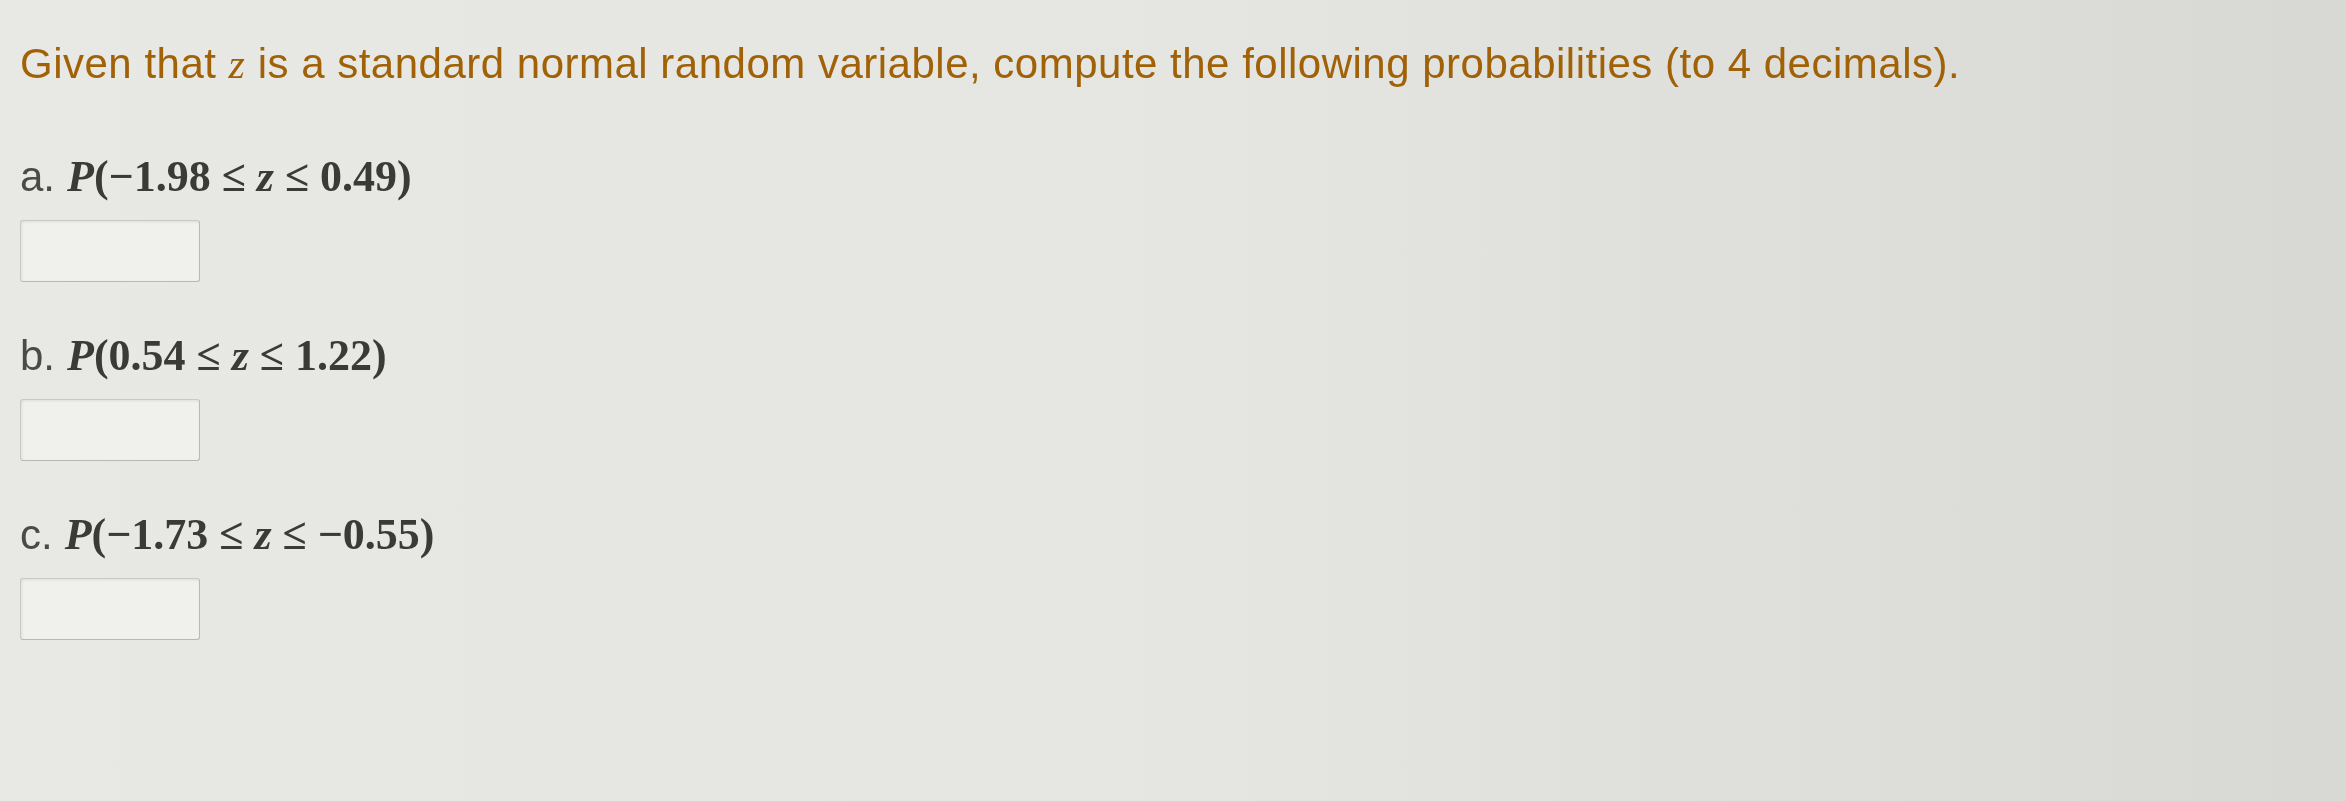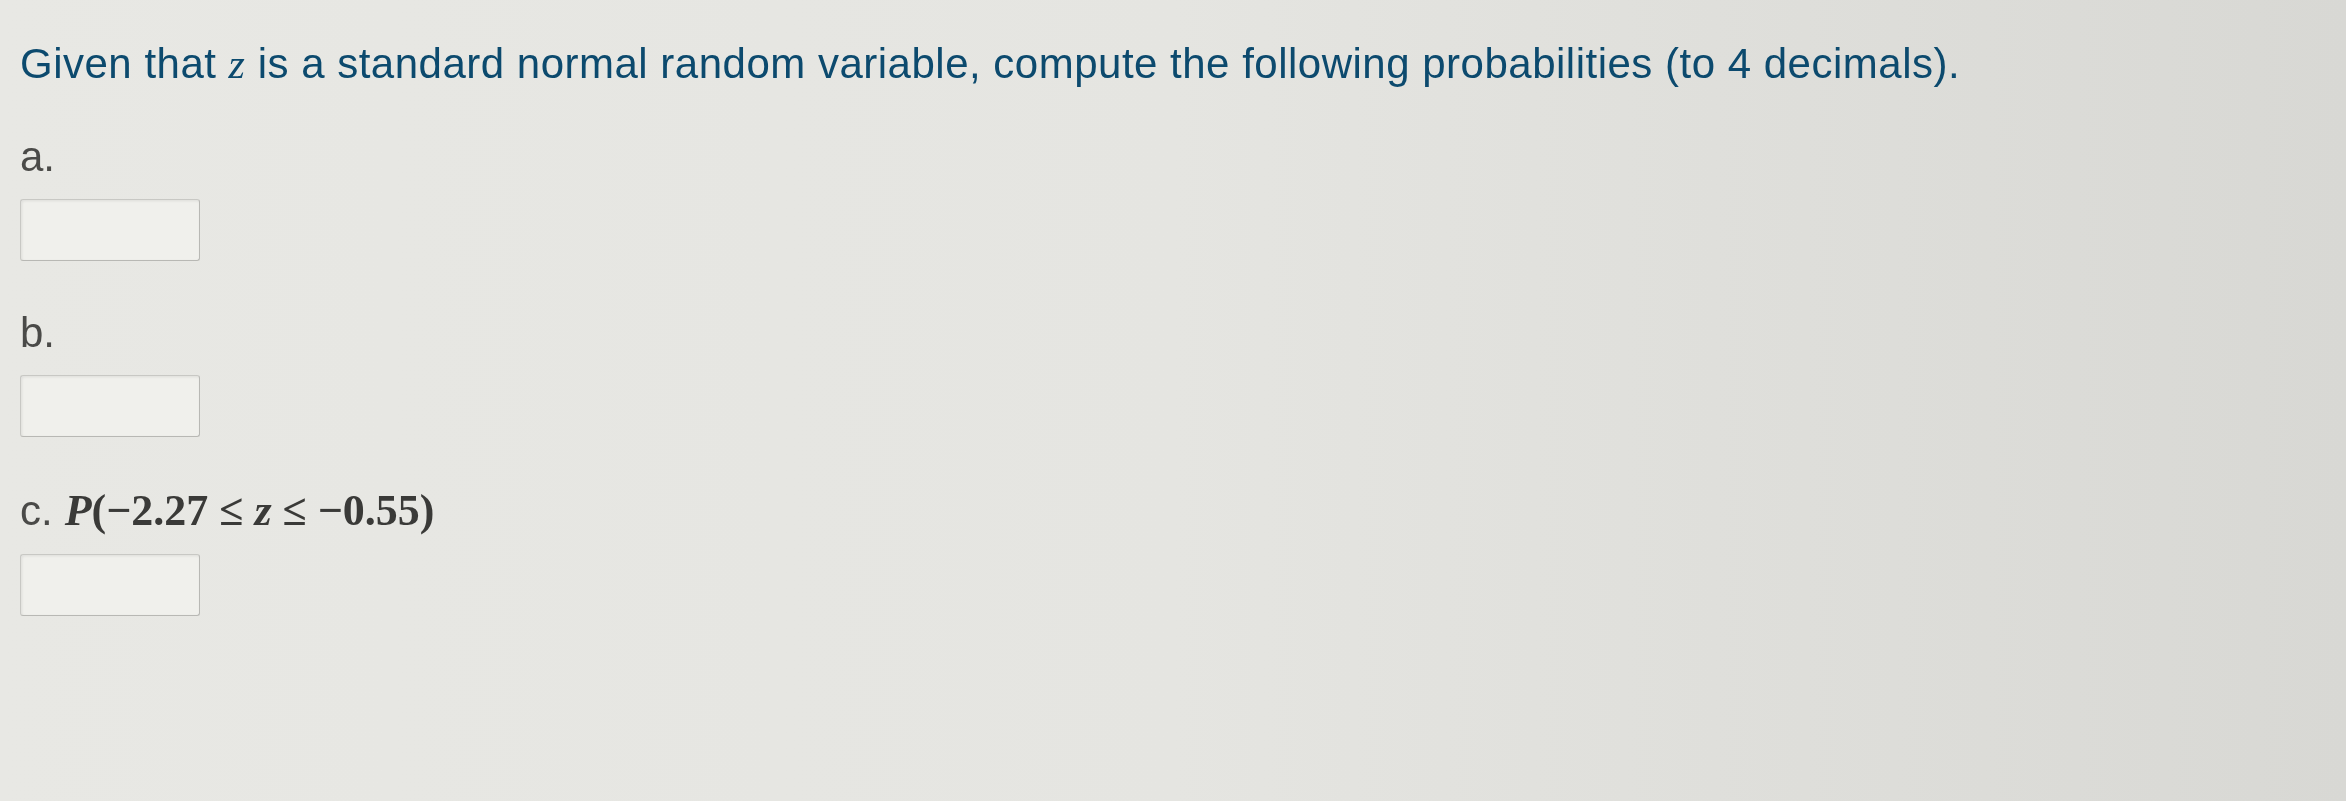--- a/index.html
+++ b/index.html
@@ -12,22 +12,22 @@
       height: 801px;
       background: linear-gradient(to right, #e8e8e4 0%, #e5e5e1 50%, #d8d8d4 100%);
       font-family: Georgia, 'Times New Roman', serif;
       padding: 40px 20px;
       color: #4a4a48;
       position: relative;
       overflow: hidden;
     }
     .question-intro {
       font-size: 42px;
-      color: #0c4a6e;
-      margin-bottom: 45px;
+      color: #a16207;
+      margin-bottom: 63px;
       letter-spacing: 0.5px;
       font-family: Arial, Helvetica, sans-serif;
     }
     .question-intro .var-z {
       font-style: italic;
       font-family: 'Times New Roman', serif;
     }
     .part {
       margin-bottom: 20px;
     }
@@ -74,32 +74,38 @@
 </head>
 <body>
 
 <div class="question-intro">
   <span>Given that </span><span class="var-z">z</span><span> is a standard normal random variable, compute the following probabilities (to 4 decimals).</span>
 </div>
 
 <div class="part">
   <div class="part-label">
     <span class="part-prefix">a.</span>
+    <span class="formula">
+      <span class="P">P</span><span>(</span><span>−1.98</span><span> ≤ </span><span class="z">z</span><span> ≤ </span><span>0.49</span><span>)</span>
+    </span>
   </div>
   <input type="text" class="answer-box" value="" style="">
 </div>
 
 <div class="part">
   <div class="part-label">
     <span class="part-prefix">b.</span>
+    <span class="formula">
+      <span class="P">P</span><span>(</span><span>0.54</span><span> ≤ </span><span class="z">z</span><span> ≤ </span><span>1.22</span><span>)</span>
+    </span>
   </div>
   <input type="text" class="answer-box" value="" style="">
 </div>
 
 <div class="part">
   <div class="part-label">
     <span class="part-prefix">c.</span>
     <span class="formula">
-      <span class="P">P</span><span>(</span><span>−2.27</span><span> ≤ </span><span class="z">z</span><span> ≤ </span><span>−0.55</span><span>)</span>
+      <span class="P">P</span><span>(</span><span>−1.73</span><span> ≤ </span><span class="z">z</span><span> ≤ </span><span>−0.55</span><span>)</span>
     </span>
   </div>
   <input type="text" class="answer-box" value="" style="">
 </div>
 
 </body></html>

